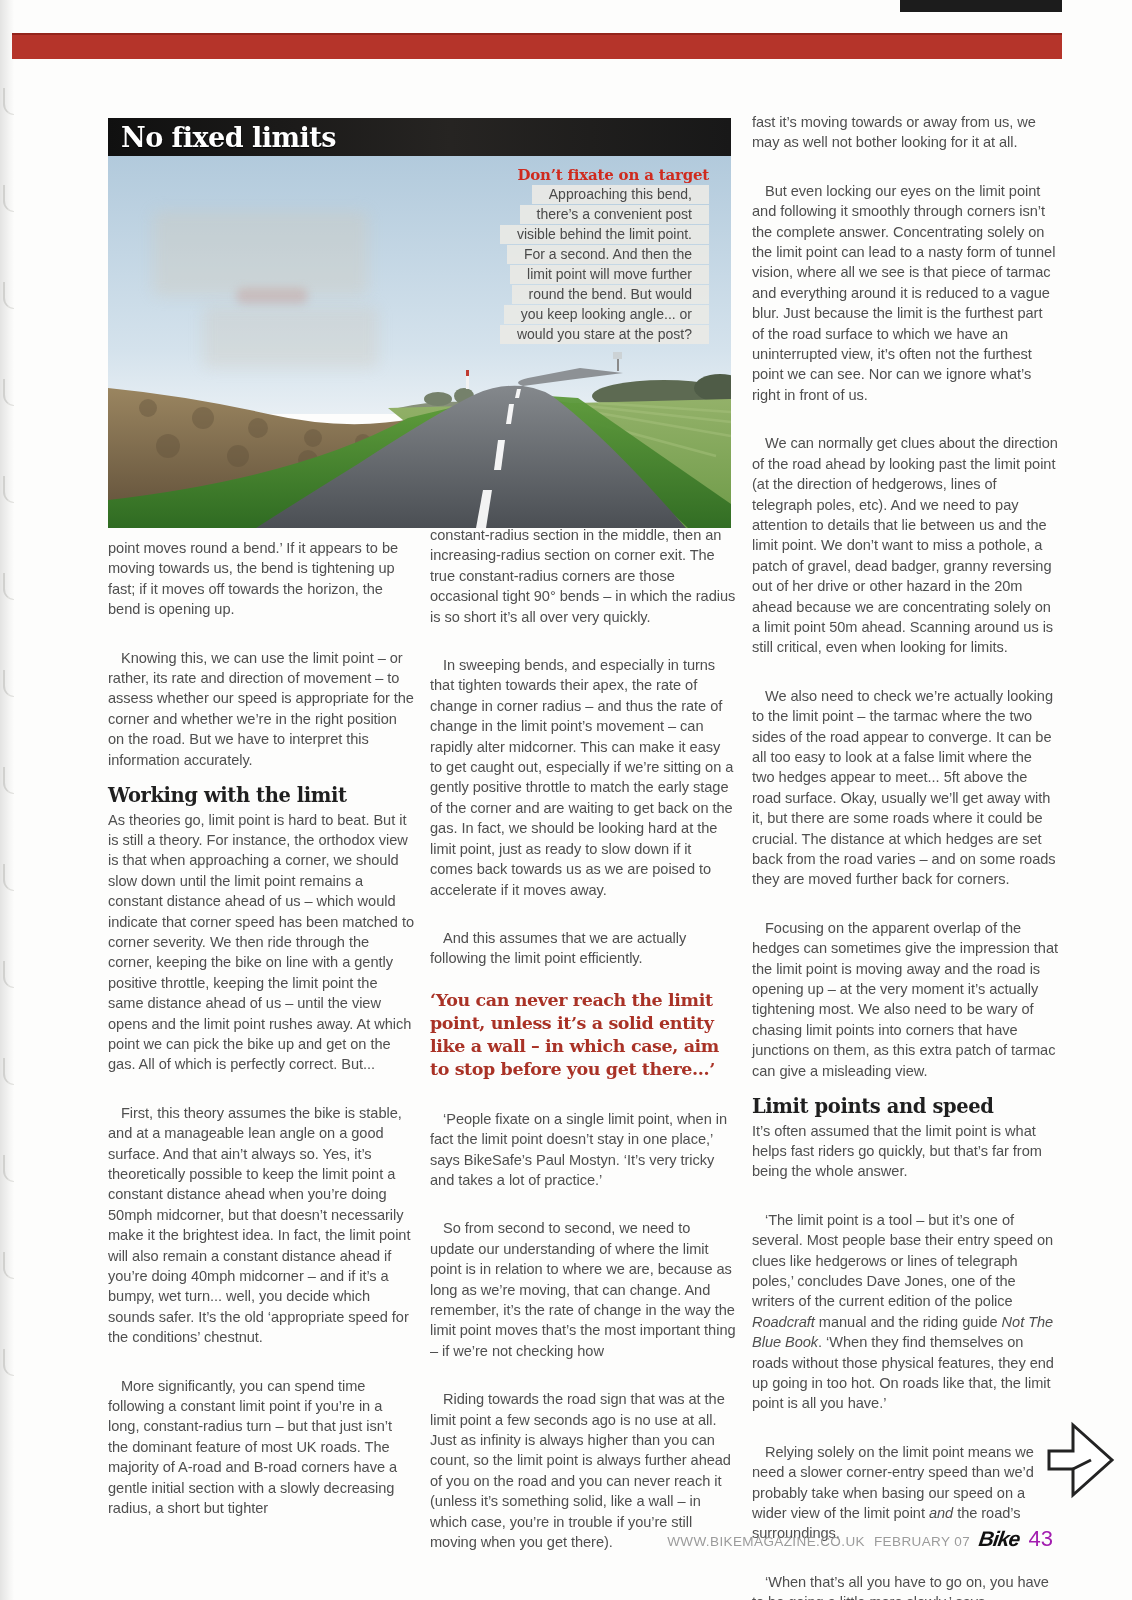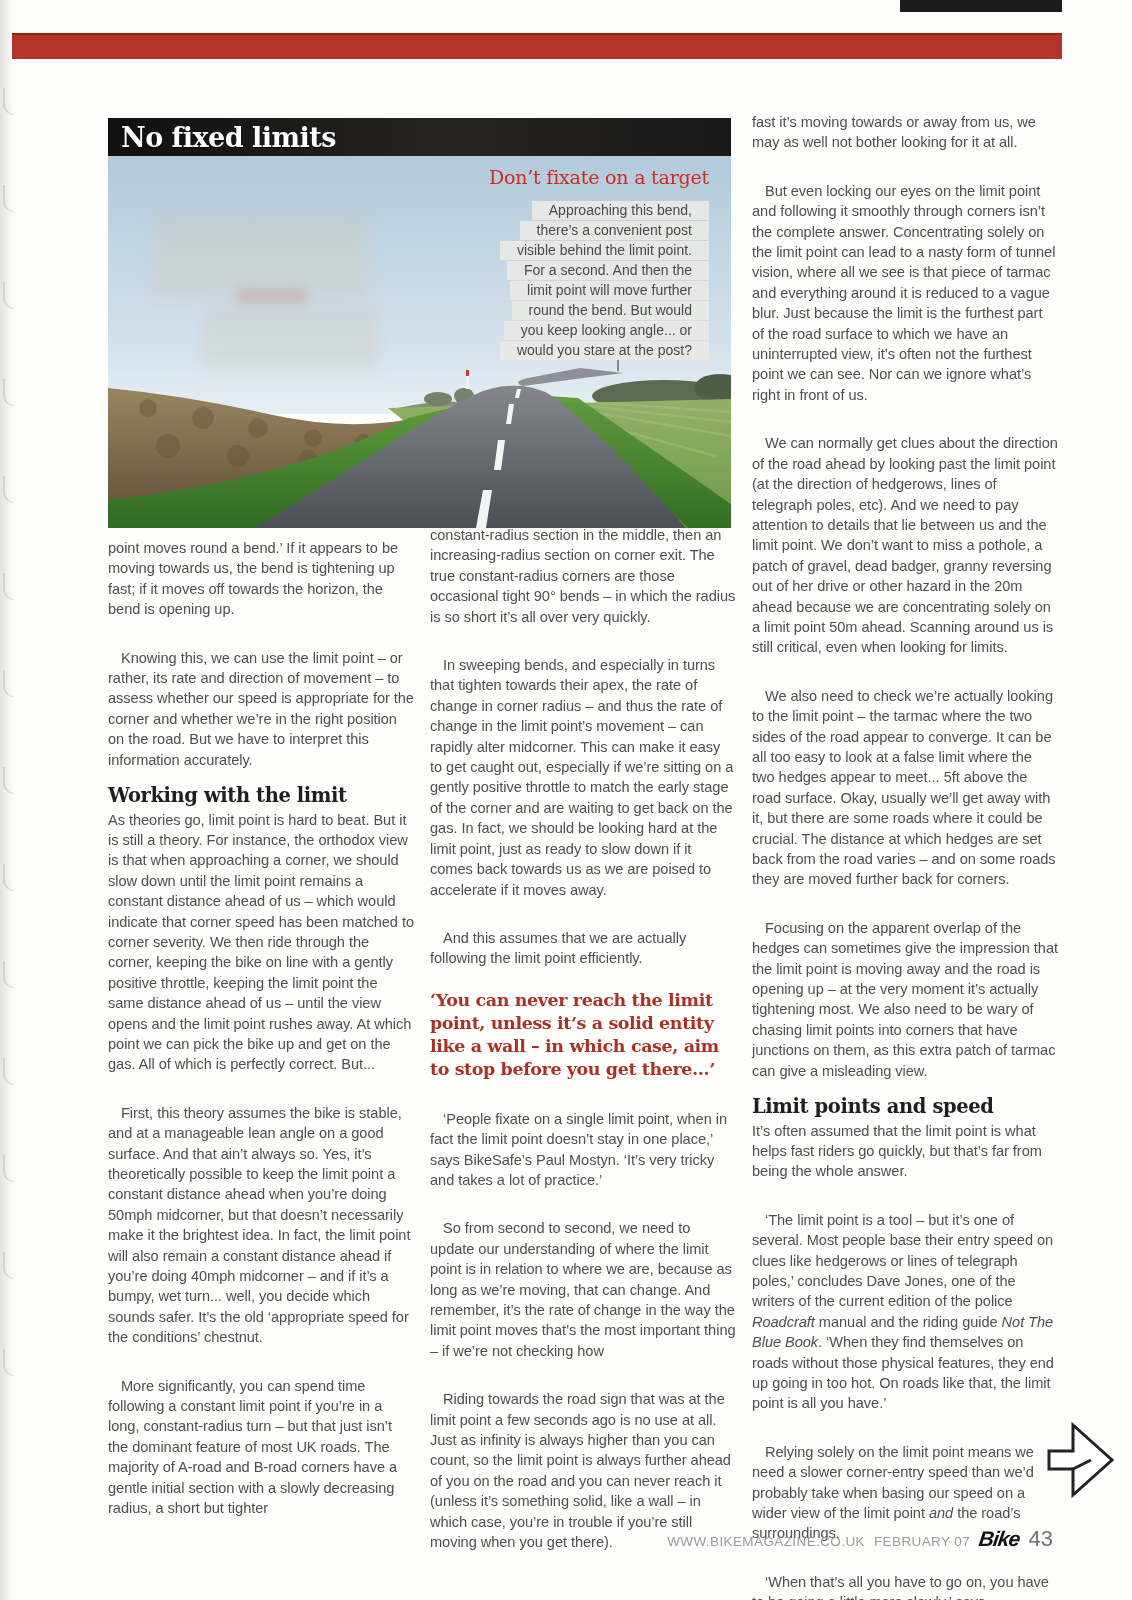--- a/index.html
+++ b/index.html
@@ -18,22 +18,22 @@
   .photo-titlebar{position:absolute;left:0;top:0;width:623px;height:38px;
         background:linear-gradient(90deg,#101010,#262422 55%,#181818);display:flex;align-items:center;}
   .photo-title{color:#fff;font-family:"DejaVu Serif",serif;font-weight:700;font-size:27px;
         letter-spacing:-.5px;padding-left:13px;text-shadow:0 1px 1px #000;}
   .scene{position:absolute;left:0;top:38px;width:623px;height:372px;overflow:hidden;}
   .ghost{position:absolute;border-radius:8px;}
   .g1{left:45px;top:55px;width:215px;height:85px;background:rgba(208,198,178,.30);filter:blur(7px);}
   .g2{left:95px;top:150px;width:175px;height:62px;background:rgba(205,192,172,.24);filter:blur(7px);}
   .g3{left:128px;top:132px;width:72px;height:16px;background:rgba(193,122,106,.28);filter:blur(4px);}
   .caption{position:absolute;right:22px;top:10px;width:290px;text-align:right;}
-  .caption-title{font-family:"DejaVu Serif",serif;font-weight:400;font-size:19px;color:#cf2a1e;
-        letter-spacing:-.2px;margin-bottom:12px;}
+  .caption-title{font-family:"DejaVu Serif",serif;font-weight:700;font-size:15px;color:#cf2a1e;
+        letter-spacing:-.2px;margin-bottom:0;}
   .cap-line{line-height:19px;}
   .cap-line span{display:inline-block;background:rgba(233,233,229,.92);color:#4a4a4a;
         font-size:14px;padding:0 17px;white-space:nowrap;}
 
   
   .col{position:absolute;width:306px;color:#4f4f4f;font-size:14.6px;line-height:20.4px;
         letter-spacing:-.05px;}
   .col1{left:108px;top:538px;height:980px;}
   .col2{left:430px;top:525px;height:980px;}
   .col3{left:752px;top:112px;height:1400px;}
@@ -42,21 +42,21 @@
   .col h3{margin:15px 0 3px;font-family:"DejaVu Serif",serif;font-weight:700;font-size:19.5px;
         color:#1f1f1f;letter-spacing:-.4px;line-height:1.1;}
   .quote{margin:20px 0 16px;font-family:"DejaVu Serif",serif;font-weight:700;font-size:17.5px;
         line-height:23px;color:#a93226;letter-spacing:-.4px;}
 
   
   .footer{position:absolute;top:1526px;right:79px;display:flex;align-items:baseline;gap:9px;
         color:#9b9b9b;font-size:13.5px;letter-spacing:.4px;white-space:nowrap;}
   .bike-logo{font-style:italic;font-weight:900;font-size:21px;color:#111;letter-spacing:-1px;
         transform:skewX(-8deg);display:inline-block;}
-  .page-num{font-size:22px;color:#737373;letter-spacing:0;}
+  .page-num{font-size:22px;color:#a21caf;letter-spacing:0;}
 
   .next-arrow{position:absolute;left:1046px;top:1415px;}
 </style>
 </head>
 <body>
 
 <div class="page">
   <div class="left-shade"></div>
 
   <div class="mark" style="top:88px"></div>

